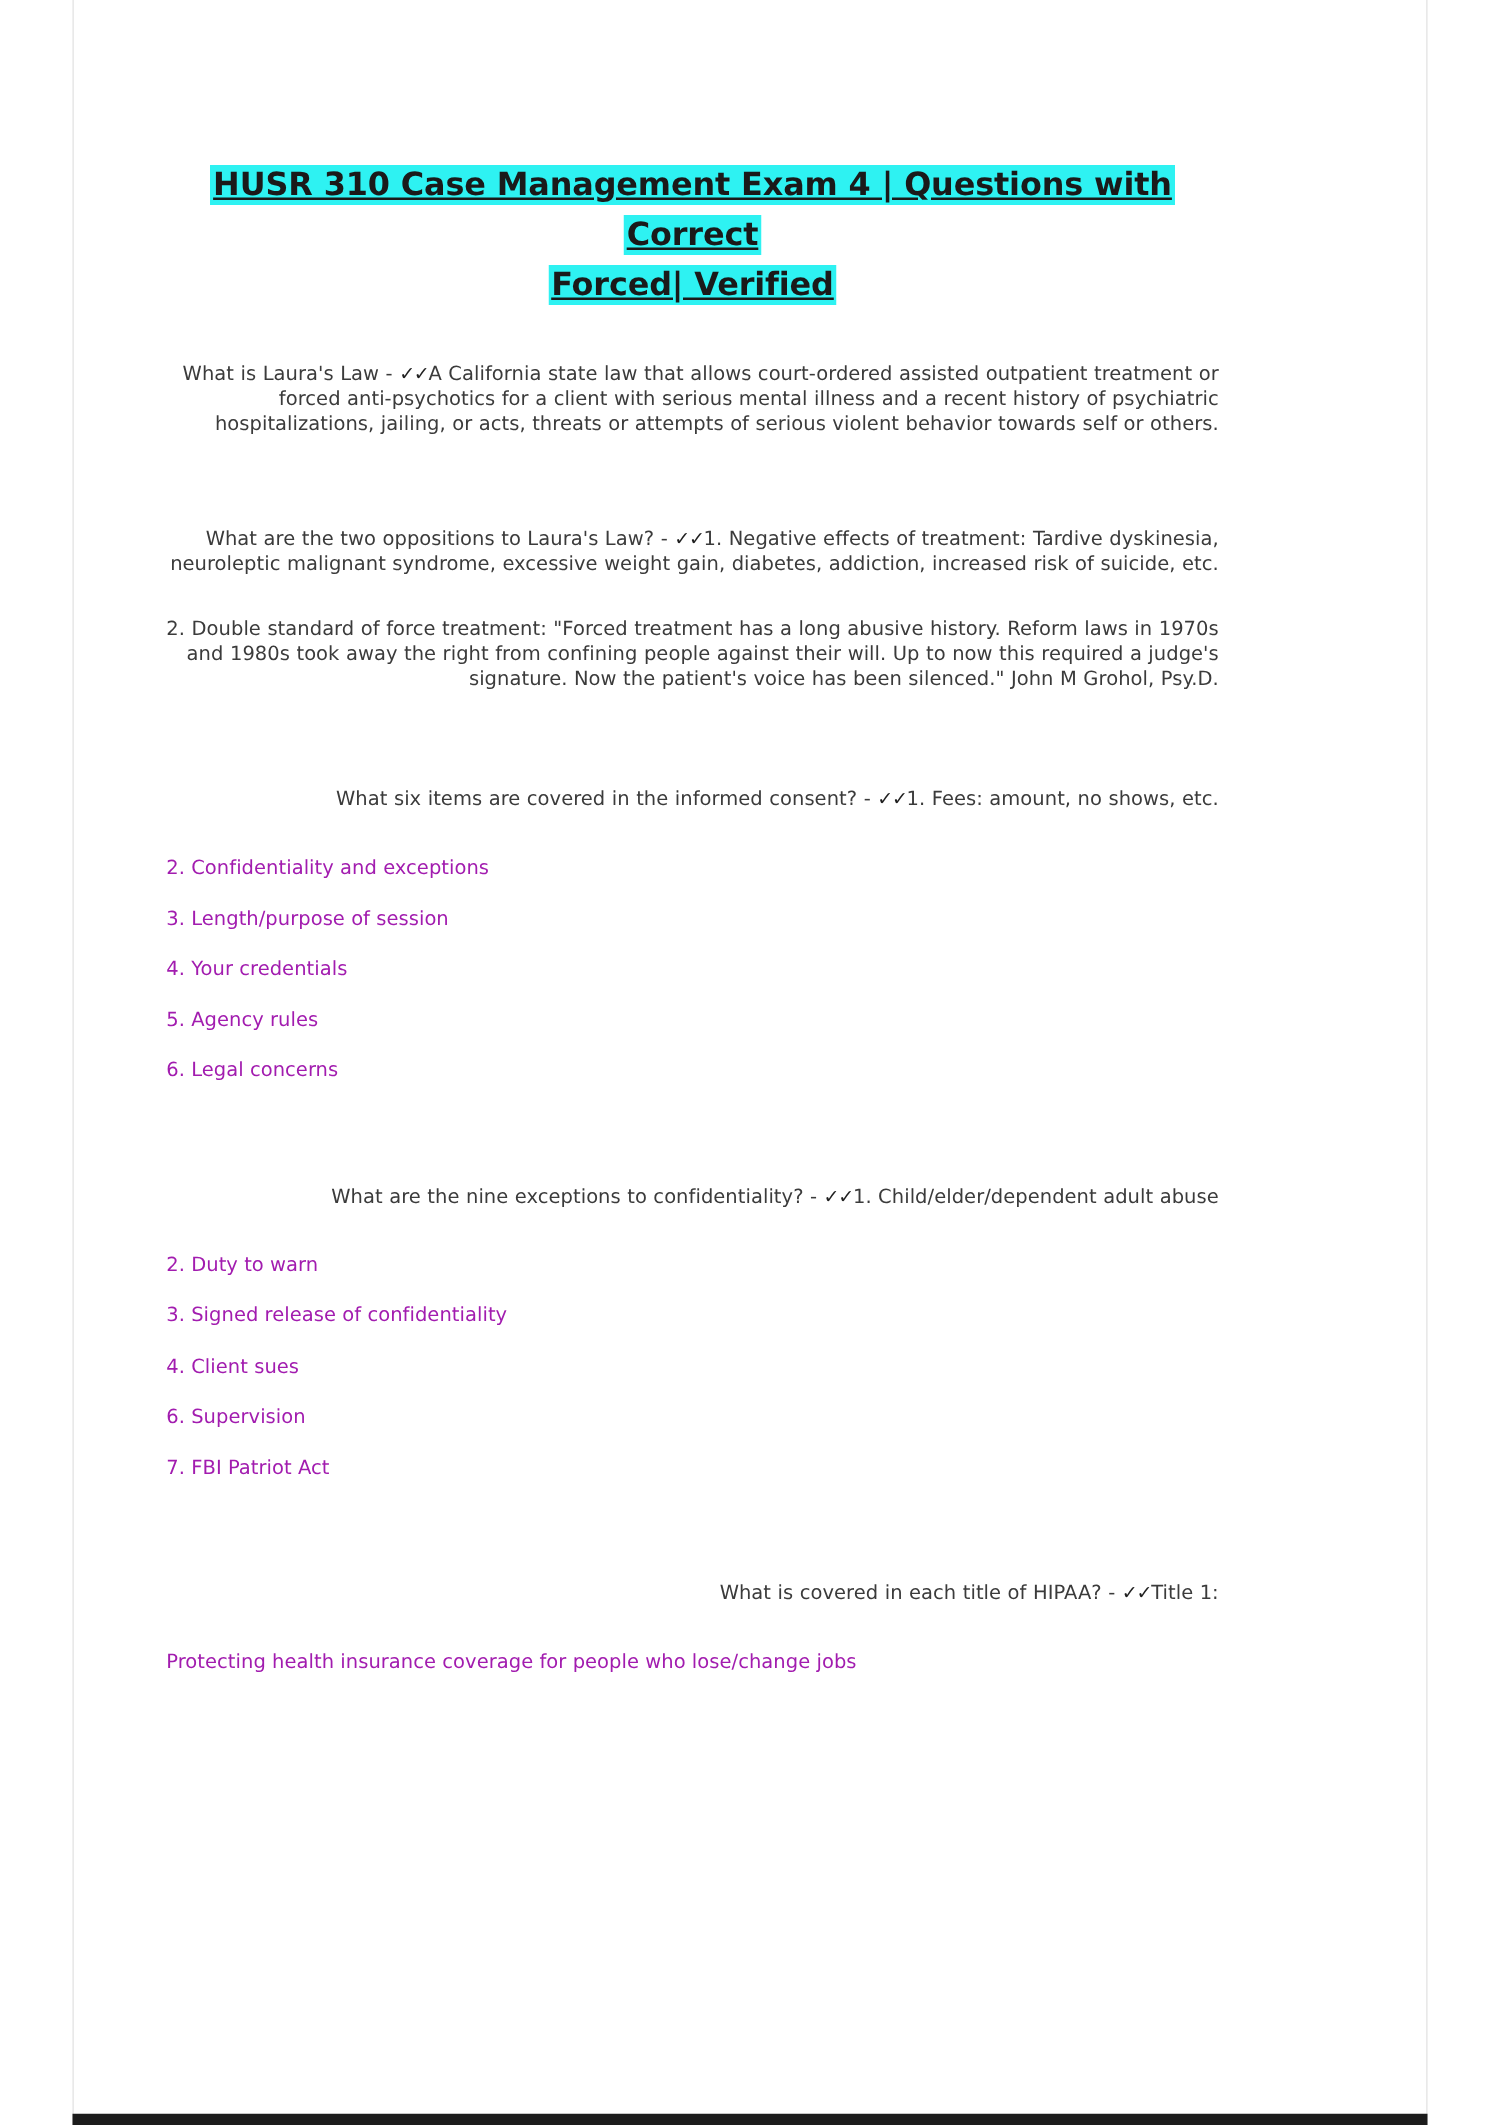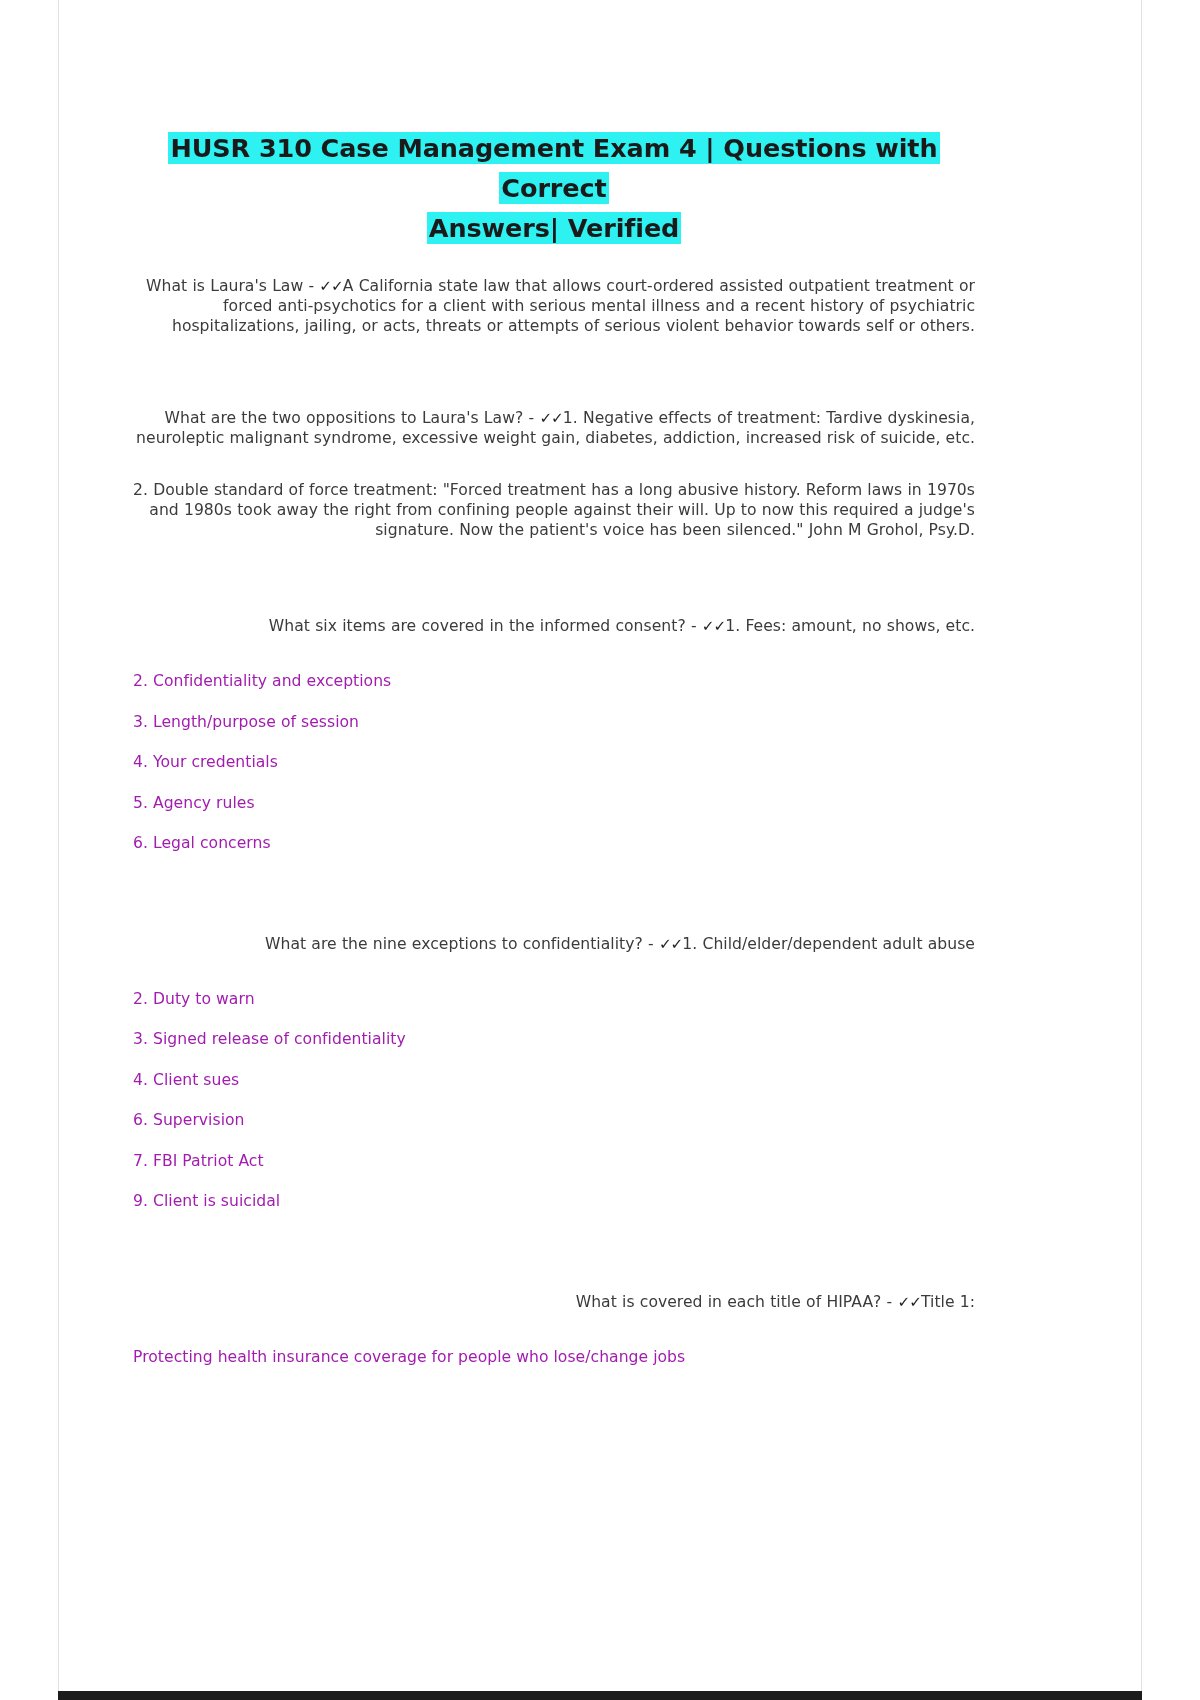--- a/index.html
+++ b/index.html
@@ -48,28 +48,29 @@
   
   .content {
     position: absolute;
     left: 133px;
     top: 128px;
     width: 842px;
   }
 
   
   .doc-title {
-    margin: 0 0 28px 0;
+    margin: 0 0 41px 0;
     text-align: center;
     font-size: 25.5px;
     font-weight: bold;
     line-height: 40px;
     color: #1a1a1a;
     letter-spacing: -0.1px;
     font-family: "DejaVu Sans", "Liberation Sans", sans-serif;
+    text-decoration: underline;
   }
   .doc-title .hl {
     background: #2ef2f2;
     padding: 1px 2px;
     box-decoration-break: clone;
     -webkit-box-decoration-break: clone;
   }
 
   
   .qa-block {
@@ -114,21 +115,21 @@
 <div class="page">
 
   <div class="page-edge-left"></div>
   <div class="page-edge-right"></div>
 
   <div class="content">
 
     <h1 class="doc-title">
       <span class="hl">HUSR 310 Case Management Exam 4 | Questions with Correct</span>
       <br>
-      <span class="hl">Answers| Verified</span>
+      <span class="hl">Forced| Verified</span>
     </h1>
 
     <div class="qa-block">
       <p class="para q-lead"><span>What is Laura's Law - </span><span class="check">✓✓</span><span>A California state law that allows court-ordered assisted outpatient treatment or forced anti-psychotics for a client with serious mental illness and a recent history of psychiatric hospitalizations, jailing, or acts, threats or attempts of serious violent behavior towards self or others.</span></p>
     </div>
 
     <div class="gap-lg"></div>
 
     <div class="qa-block">
       <p class="para q-lead"><span>What are the two oppositions to Laura's Law? - </span><span class="check">✓✓</span><span>1. Negative effects of treatment: Tardive dyskinesia, neuroleptic malignant syndrome, excessive weight gain, diabetes, addiction, increased risk of suicide, etc.</span></p>
@@ -151,21 +152,20 @@
     <div class="gap-xl"></div>
 
     <div class="qa-block">
       <p class="para q-lead"><span>What are the nine exceptions to confidentiality? - </span><span class="check">✓✓</span><span>1. Child/elder/dependent adult abuse</span></p>
       <div class="gap-sm"></div>
       <p class="list-item">2. Duty to warn</p>
       <p class="list-item">3. Signed release of confidentiality</p>
       <p class="list-item">4. Client sues</p>
       <p class="list-item">6. Supervision</p>
       <p class="list-item">7. FBI Patriot Act</p>
-      <p class="list-item">9. Client is suicidal</p>
     </div>
 
     <div class="gap-xl"></div>
 
     <div class="qa-block">
       <p class="para q-lead"><span>What is covered in each title of HIPAA? - </span><span class="check">✓✓</span><span>Title 1:</span></p>
       <div class="gap-sm"></div>
       <p class="list-item">Protecting health insurance coverage for people who lose/change jobs</p>
     </div>
 

